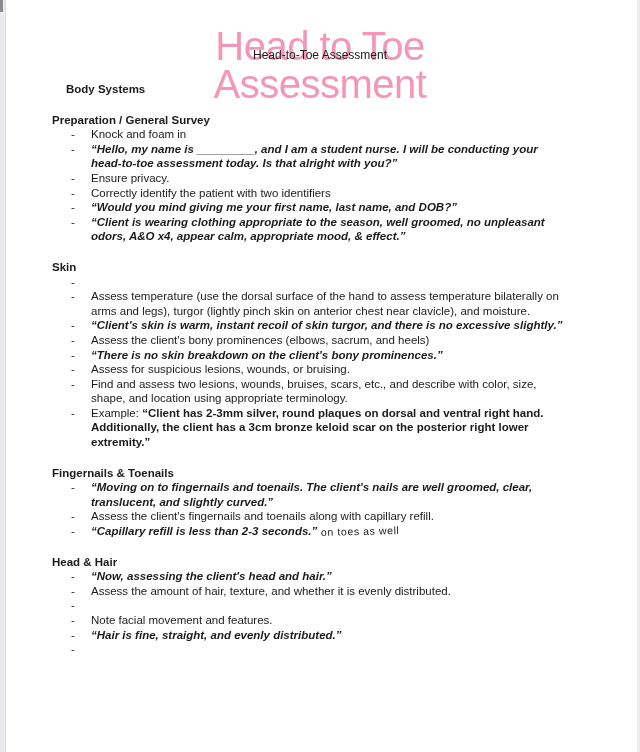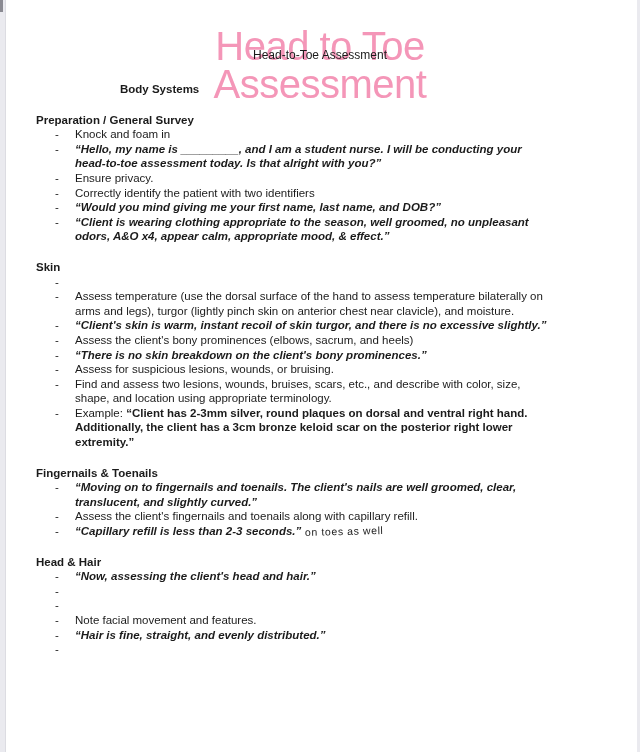--- a/index.html
+++ b/index.html
@@ -30,24 +30,24 @@
     pointer-events:none;
   }
   .doc-title{
     position:relative;z-index:2;
     padding-top:48px;
     text-align:center;
     font-size:12px;
   }
   .subtitle{
     position:relative;z-index:2;
-    margin:20px 0 0 120px;
+    margin:20px 0 0 66px;
     font-weight:bold;font-size:11.5px;line-height:14.6px;
   }
-  .sections{margin-left:36px;position:relative;z-index:2;}
+  .sections{margin-left:52px;position:relative;z-index:2;}
   .section{margin-top:16px;}
   .section-heading{font-weight:bold;font-size:11.5px;line-height:14.6px;}
   .item{display:flex;font-size:11.5px;line-height:14.6px;}
   .dash{flex:0 0 39px;box-sizing:border-box;padding-left:19px;}
   .item-text{width:472px;}
   .quote{font-weight:bold;font-style:italic;}
   .bold{font-weight:bold;}
   .handwritten{
     font-weight:normal;font-style:normal;
     font-size:10.5px;letter-spacing:0.6px;
@@ -149,20 +149,21 @@
       </div>
     </div>
     <div class="section">
       <div class="section-heading">Head &amp; Hair</div>
       <div class="item">
         <span class="dash">-</span>
         <span class="item-text quote">“Now, assessing the client's head and hair.”</span>
       </div>
       <div class="item">
         <span class="dash">-</span>
+        <span class="item-text">Assess the amount of hair, texture, and whether it is evenly distributed.</span>
       </div>
       <div class="item">
         <span class="dash">-</span>
       </div>
       <div class="item">
         <span class="dash">-</span>
         <span class="item-text">Note facial movement and features.</span>
       </div>
       <div class="item">
         <span class="dash">-</span>

